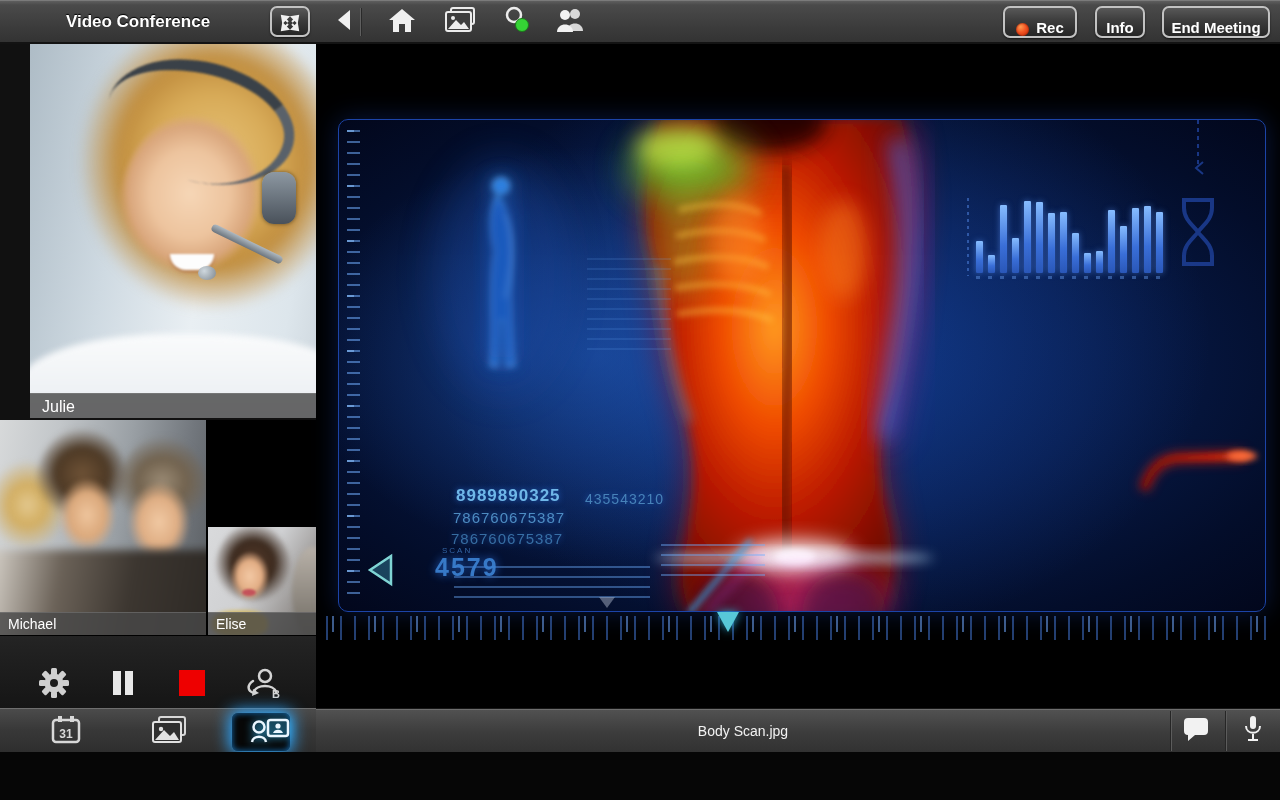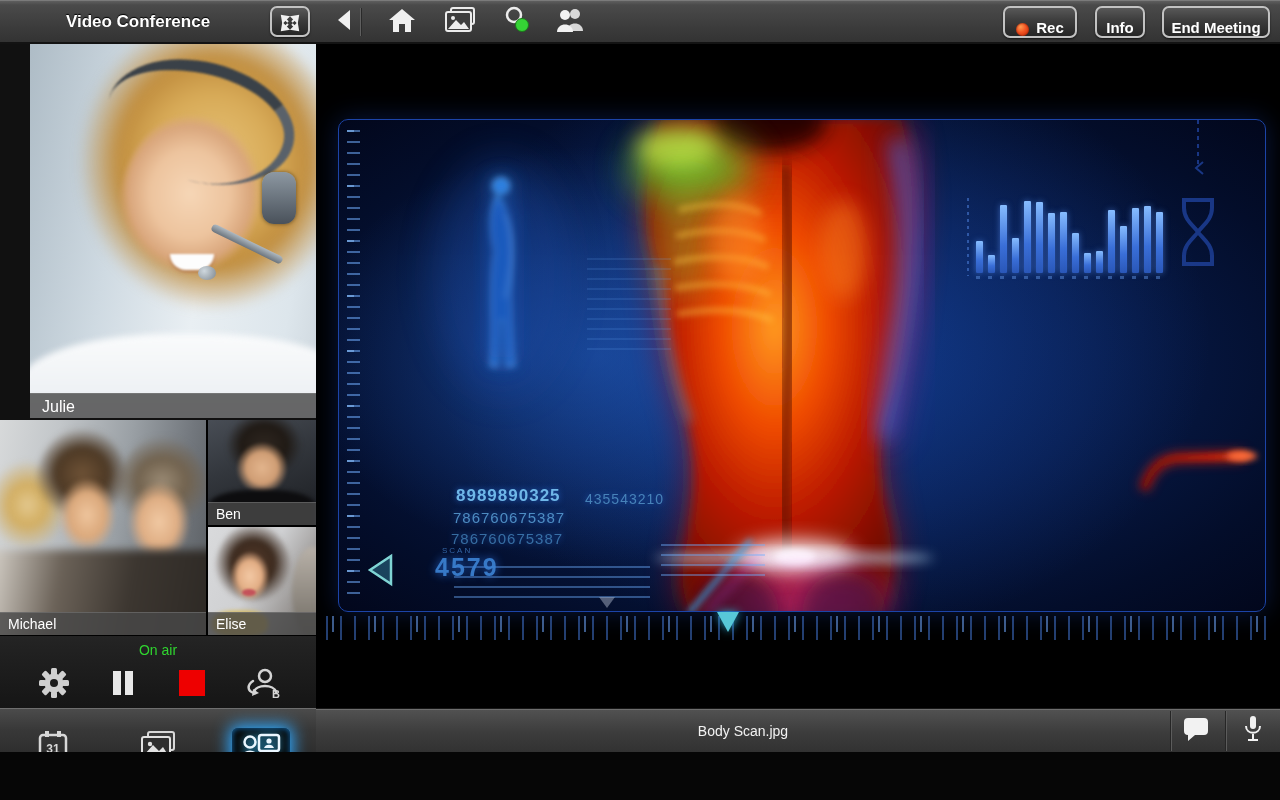--- a/index.html
+++ b/index.html
@@ -33,21 +33,21 @@
   #thumb-michael { left:0; top:0; width:206px; height:215px; background:linear-gradient(100deg,#d7d9da 0%, #c2c6c9 25%, #9aa0a5 55%, #72777d 80%, #585c60 100%); }
   #thumb-ben { left:208px; top:0; width:108px; height:105px; background:linear-gradient(160deg,#484d55 0%, #33373d 40%, #1b1d21 100%); }
   #thumb-elise { left:208px; top:107px; width:108px; height:108px; background:linear-gradient(120deg,#d9dadc 0%, #cfd0d2 45%, #9b9896 75%, #6a6661 100%); }
   .thumb .name-tag { height:23px; line-height:23px; font-size:14px; padding-left:8px; }
 
   #controls { position:absolute; left:0; top:635px; width:316px; height:73px; background:linear-gradient(#242424,#151515); border-top:1px solid #000; }
   #on-air { position:absolute; left:0; top:6px; width:316px; text-align:center; color:#2fd42f; font-size:14px; }
   .ctrl-icon { position:absolute; top:32px; width:34px; height:34px; display:flex; align-items:center; justify-content:center; }
 
   #tab-bar { position:absolute; left:0; top:708px; width:316px; height:44px; background:linear-gradient(#4c4c4c,#383838 50%,#2e2e2e); box-shadow:inset 0 1px 0 #6e6e6e; }
-  .tab { position:absolute; top:20px; width:58px; height:38px; display:flex; align-items:center; justify-content:center; border-radius:6px; }
+  .tab { position:absolute; top:5px; width:58px; height:38px; display:flex; align-items:center; justify-content:flex-end; border-radius:6px; }
   .tab.active { background:#070707; box-shadow:0 0 16px 3px #2fa8ff, inset 0 0 6px #1470b8; }
 
   
   #toolbar { position:absolute; left:0; top:0; width:964px; height:44px; }
   .tool-icon { position:absolute; top:7px; width:32px; height:30px; display:flex; align-items:center; justify-content:center; }
   #toolbar-sep { position:absolute; left:44px; top:8px; width:1px; height:28px; background:#5f5f5f; box-shadow:1px 0 0 #2a2a2a; }
   #btn-rec { position:absolute; left:687px; top:6px; width:74px; }
   #btn-info { position:absolute; left:779px; top:6px; width:50px; }
   #btn-end { position:absolute; left:846px; top:6px; width:108px; }
   .rec-dot { width:13px; height:13px; border-radius:50%; background:radial-gradient(circle at 35% 30%, #ff9a50, #f25322 45%, #c22a08); box-shadow:inset 0 0 2px #7a1400; }
@@ -145,38 +145,31 @@
     <div id="thumbs">
       <div id="thumb-michael" class="thumb">
         <div class="photo-layer" style="left:-22px; top:40px; width:90px; height:150px; border-radius:50%; background:radial-gradient(closest-side at 55% 30%, #e3c88e 0%, #d2ae62 45%, rgba(160,120,60,0) 100%); filter:blur(3px);"></div>
         <div class="photo-layer" style="left:34px; top:8px; width:96px; height:130px; border-radius:50%; background:radial-gradient(closest-side at 50% 35%, #6e5236 0%, #4c3824 55%, rgba(50,36,22,0) 100%); filter:blur(3px);"></div>
         <div class="photo-layer" style="left:58px; top:58px; width:58px; height:74px; border-radius:50%; background:radial-gradient(closest-side, #eec49c 0%, #dba97c 60%, rgba(200,150,100,0) 100%); filter:blur(2px);"></div>
         <div class="photo-layer" style="left:112px; top:16px; width:100px; height:150px; border-radius:50%; background:radial-gradient(closest-side at 50% 30%, #9a8a74 0%, #71624e 50%, rgba(70,60,45,0) 100%); filter:blur(3px);"></div>
         <div class="photo-layer" style="left:128px; top:62px; width:62px; height:80px; border-radius:50%; background:radial-gradient(closest-side, #f0c8a2 0%, #dfae84 60%, rgba(200,150,100,0) 100%); filter:blur(2px);"></div>
         <div class="photo-layer" style="left:-10px; top:130px; width:230px; height:95px; background:linear-gradient(100deg, #d8d3cb 0%, #6b6258 30%, #3c3630 60%, #2b2723 100%); filter:blur(4px);"></div>
         <div class="name-tag"><span>Michael</span></div>
       </div>
-      <div id="thumb-ben" class="thumb">
-        <div class="photo-layer" style="left:18px; top:-8px; width:76px; height:66px; border-radius:50%; background:radial-gradient(closest-side, #2e2620 0%, #201a15 60%, rgba(20,16,12,0) 100%); filter:blur(2px);"></div>
-        <div class="photo-layer" style="left:28px; top:22px; width:54px; height:62px; border-radius:48%; background:radial-gradient(closest-side at 48% 42%, #e2b48c 0%, #cf9d74 60%, rgba(170,120,85,0) 100%); filter:blur(1.5px);"></div>
-        <div class="photo-layer" style="left:0px; top:70px; width:108px; height:40px; border-radius:40% 40% 0 0; background:#0d0d0f; filter:blur(2px);"></div>
-        <div class="name-tag"><span>Ben</span></div>
-      </div>
       <div id="thumb-elise" class="thumb">
         <div class="photo-layer" style="left:6px; top:-4px; width:78px; height:100px; border-radius:50%; background:radial-gradient(closest-side at 50% 40%, #553b2c 0%, #3c2a1e 55%, rgba(40,28,20,0) 100%); filter:blur(2px);"></div>
         <div class="photo-layer" style="left:22px; top:24px; width:44px; height:56px; border-radius:50%; background:radial-gradient(closest-side at 45% 45%, #f2c8a4 0%, #e2ad84 60%, rgba(190,140,100,0) 100%); filter:blur(1.5px);"></div>
         <div class="photo-layer" style="left:34px; top:62px; width:14px; height:7px; border-radius:50%; background:#c4525a; filter:blur(.8px);"></div>
         <div class="photo-layer" style="left:84px; top:20px; width:40px; height:90px; border-radius:50% 0 0 50%; background:linear-gradient(#b8b1a8,#6f6a62); filter:blur(2px);"></div>
         <div class="photo-layer" style="left:4px; top:84px; width:56px; height:26px; border-radius:40%; background:#d9b94e; filter:blur(2px);"></div>
         <div class="name-tag"><span>Elise</span></div>
       </div>
     </div>
 
     <div id="controls">
-      <div id="on-air">On air</div>
       <div class="ctrl-icon" style="left:37px;">
         <span>
           <svg width="32" height="32" viewBox="0 0 32 32">
             <g transform="translate(16,16)" fill="#cfcfcf">
               <rect x="-3" y="-15" width="6" height="7" rx="1.5"></rect>
               <rect x="-3" y="-15" width="6" height="7" rx="1.5" transform="rotate(45)"></rect>
               <rect x="-3" y="-15" width="6" height="7" rx="1.5" transform="rotate(90)"></rect>
               <rect x="-3" y="-15" width="6" height="7" rx="1.5" transform="rotate(135)"></rect>
               <rect x="-3" y="-15" width="6" height="7" rx="1.5" transform="rotate(180)"></rect>
               <rect x="-3" y="-15" width="6" height="7" rx="1.5" transform="rotate(225)"></rect>

